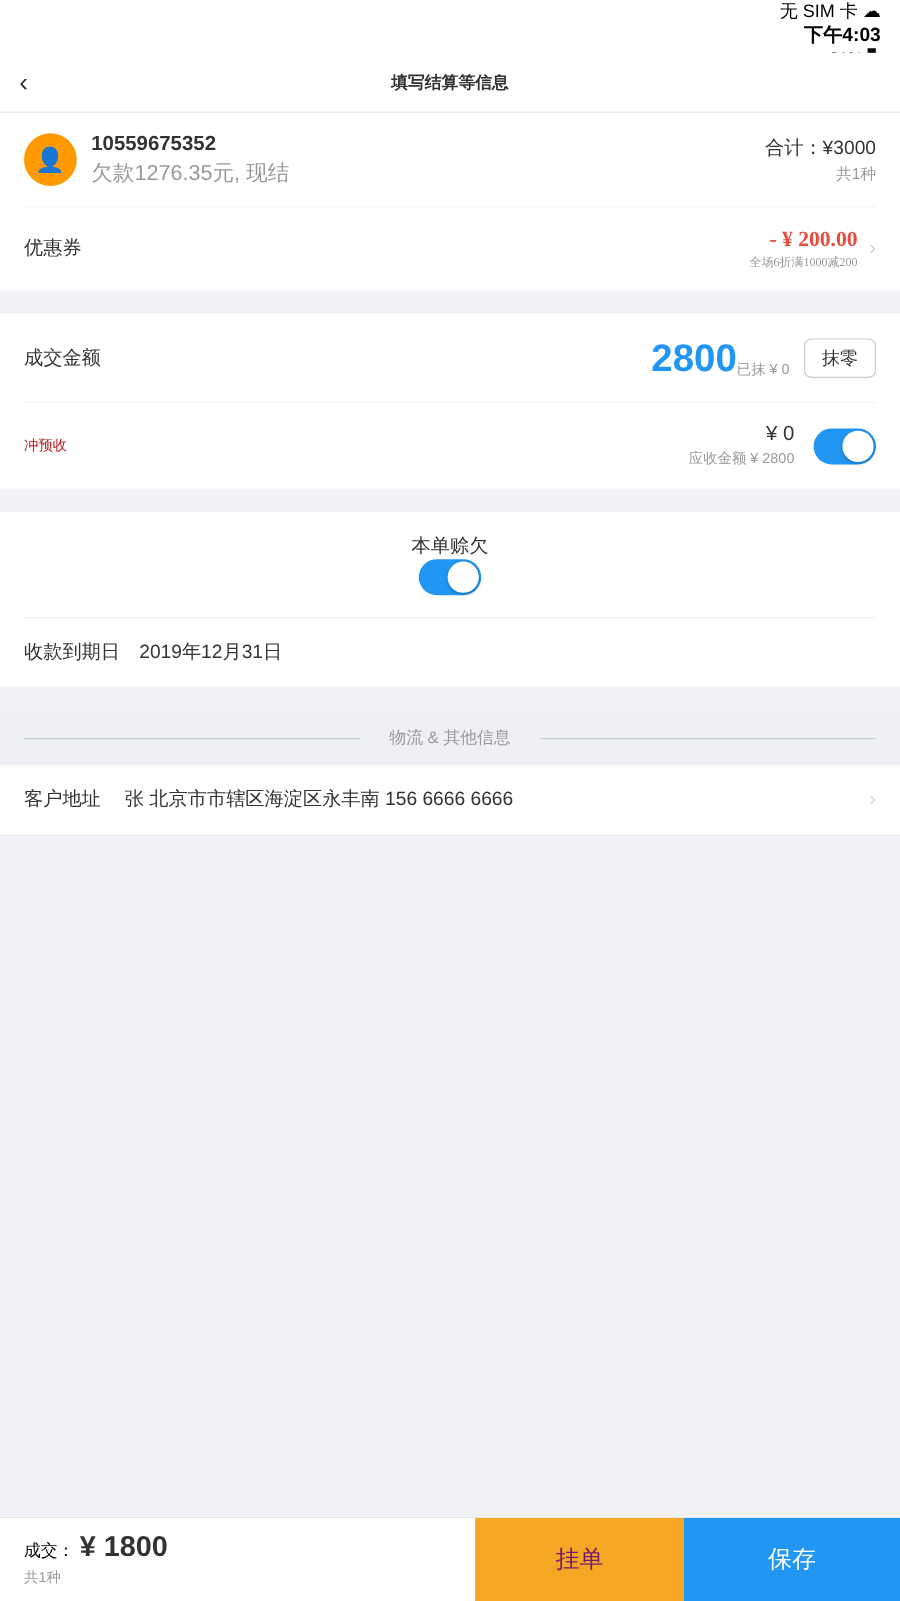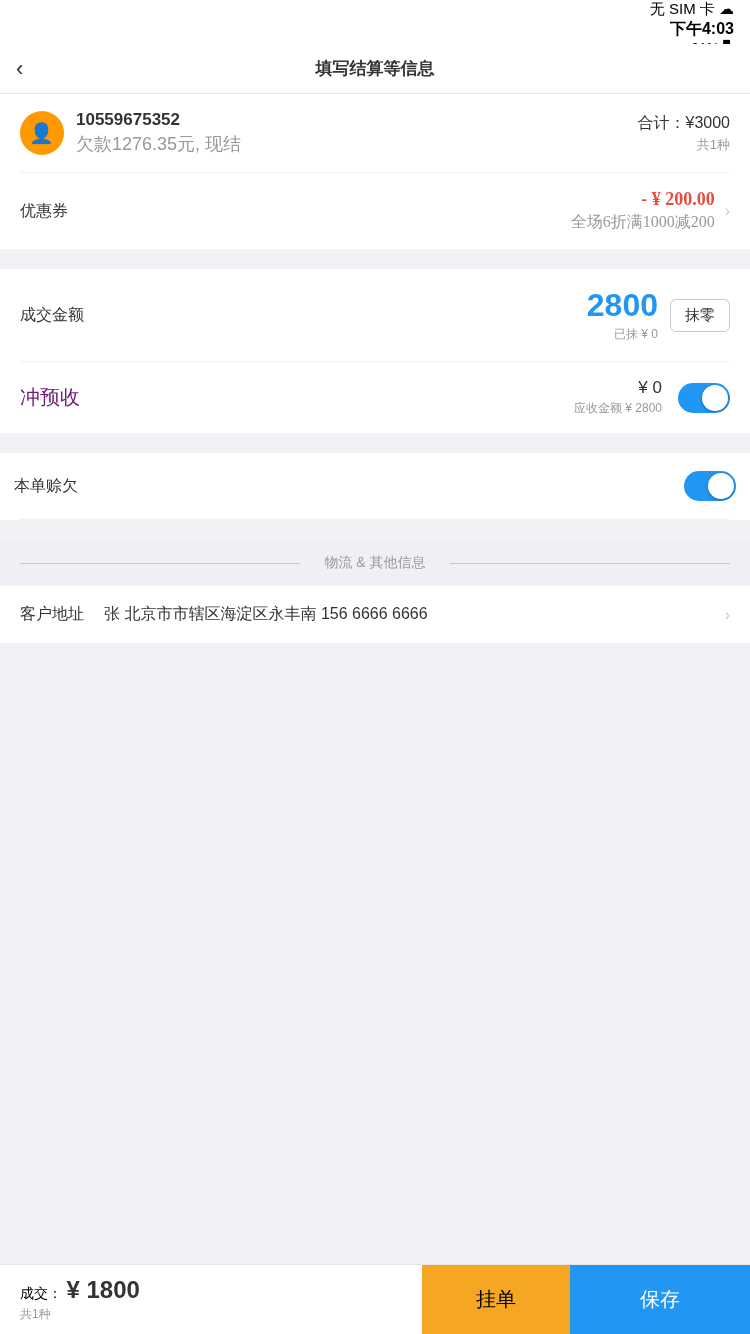--- a/index.html
+++ b/index.html
@@ -40,21 +40,21 @@
       border-bottom: 1px solid #e5e5e5;
     }
     .nav-back {
       position: absolute;
       left: 16px;
       font-size: 22px;
       color: #333;
       cursor: pointer;
     }
     .nav-title {
-      font-size: 17px;
+      font-size: 14px;
       font-weight: 600;
       color: #333;
     }
 
     
     .content {
       padding-bottom: 80px;
     }
 
     
@@ -134,21 +134,21 @@
       display: flex;
       align-items: center;
       gap: 6px;
     }
     .coupon-discount {
       font-size: 18px;
       color: #e74c3c;
       font-weight: 600;
     }
     .coupon-desc {
-      font-size: 16px;
+      font-size: 10px;
       color: #999;
       text-align: right;
       margin-top: 2px;
     }
     .coupon-right-block {
       text-align: right;
       font-family: Liberation Serif, serif;
     }
     .chevron-right {
       color: #ccc;
@@ -226,22 +226,22 @@
 
     
     .precharge-row {
       display: flex;
       align-items: center;
       justify-content: space-between;
       padding: 16px 20px;
       background: #fff;
     }
     .precharge-label {
-      font-size: 20px;
-      color: #701a75;
+      font-size: 12px;
+      color: #b91c1c;
     }
     .precharge-right {
       display: flex;
       align-items: center;
       gap: 16px;
     }
     .precharge-values {
       text-align: right;
     }
     .precharge-amount {
@@ -253,22 +253,23 @@
       font-size: 12px;
       color: #999;
       margin-top: 2px;
     }
 
     
     .debt-row {
       display: flex;
       align-items: center;
       justify-content: space-between;
-      padding: 18px 14px;
-      background: #fff;
+      padding: 18px 28px;
+      background: #fff;
+      flex-direction: column;
     }
     .debt-label {
       font-size: 16px;
       color: #333;
     }
 
     
     .duedate-row {
       display: flex;
       align-items: center;
@@ -349,47 +350,47 @@
       font-weight: 700;
       color: #333;
       display: inline;
     }
     .footer-count {
       font-size: 12px;
       color: #999;
       margin-top: 2px;
     }
     .footer-btn-hang {
-      width: 148px;
+      width: 174px;
       height: 70px;
       background: #f5a623;
       display: flex;
       align-items: center;
       justify-content: center;
       font-size: 20px;
-      color: #000000;
+      color: #701a75;
       font-weight: 500;
       cursor: pointer;
     }
     .footer-btn-save {
       width: 180px;
       height: 70px;
       background: #2196F3;
       display: flex;
       align-items: center;
       justify-content: center;
       font-size: 20px;
       color: #fff;
       font-weight: 500;
       cursor: pointer;
     }
 
     .form-col-right {
       display: flex;
-      flex-direction: column;
+      flex-direction: row;
       align-items: flex-end;
     }
   </style>
 </head>
 <body>
 
 <div class="status-bar">
   <div class="status-left">
     <span>无 SIM 卡 ☁</span>
   </div>
@@ -468,20 +469,24 @@
   <div class="section-gap"></div>
 
   <div class="card-section">
     <div class="debt-row">
       <div class="debt-label">本单赊欠</div>
       <div class="toggle"></div>
     </div>
 
     <div class="divider"></div>
 
+    <div class="duedate-row">
+      <div class="duedate-label">收款到期日</div>
+      <div class="duedate-value">2019年12月31日</div>
+    </div>
   </div>
 
   <div class="section-gap"></div>
 
   <div class="section-header">
     <div class="section-header-line"></div>
     <div class="section-header-text">物流 &amp; 其他信息</div>
     <div class="section-header-line"></div>
   </div>
 

